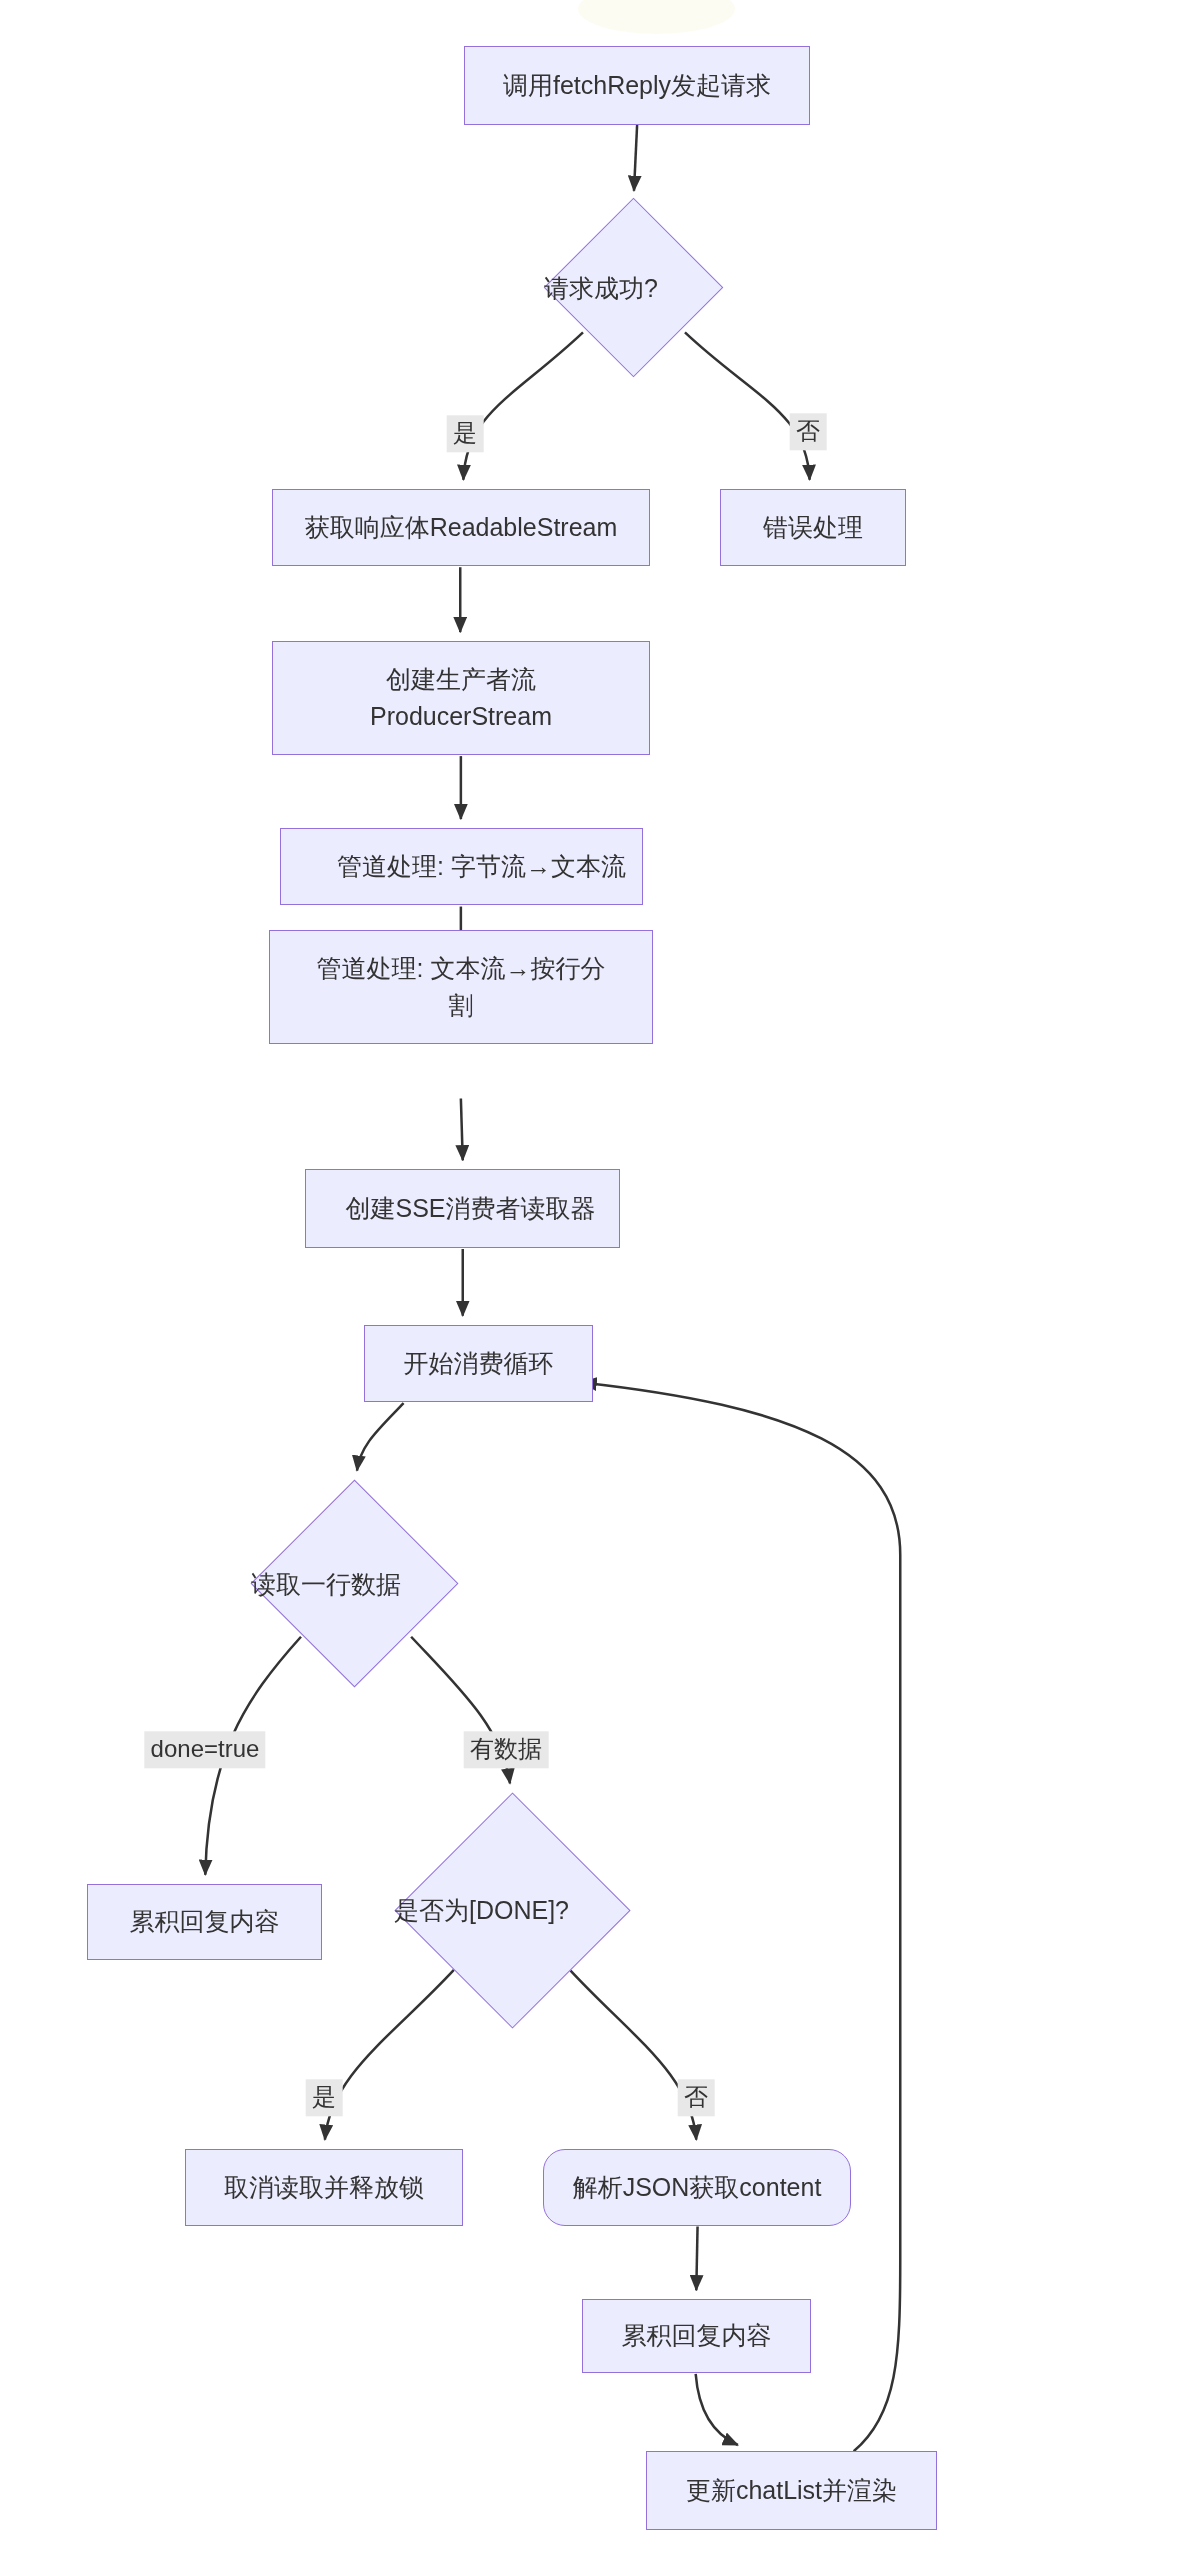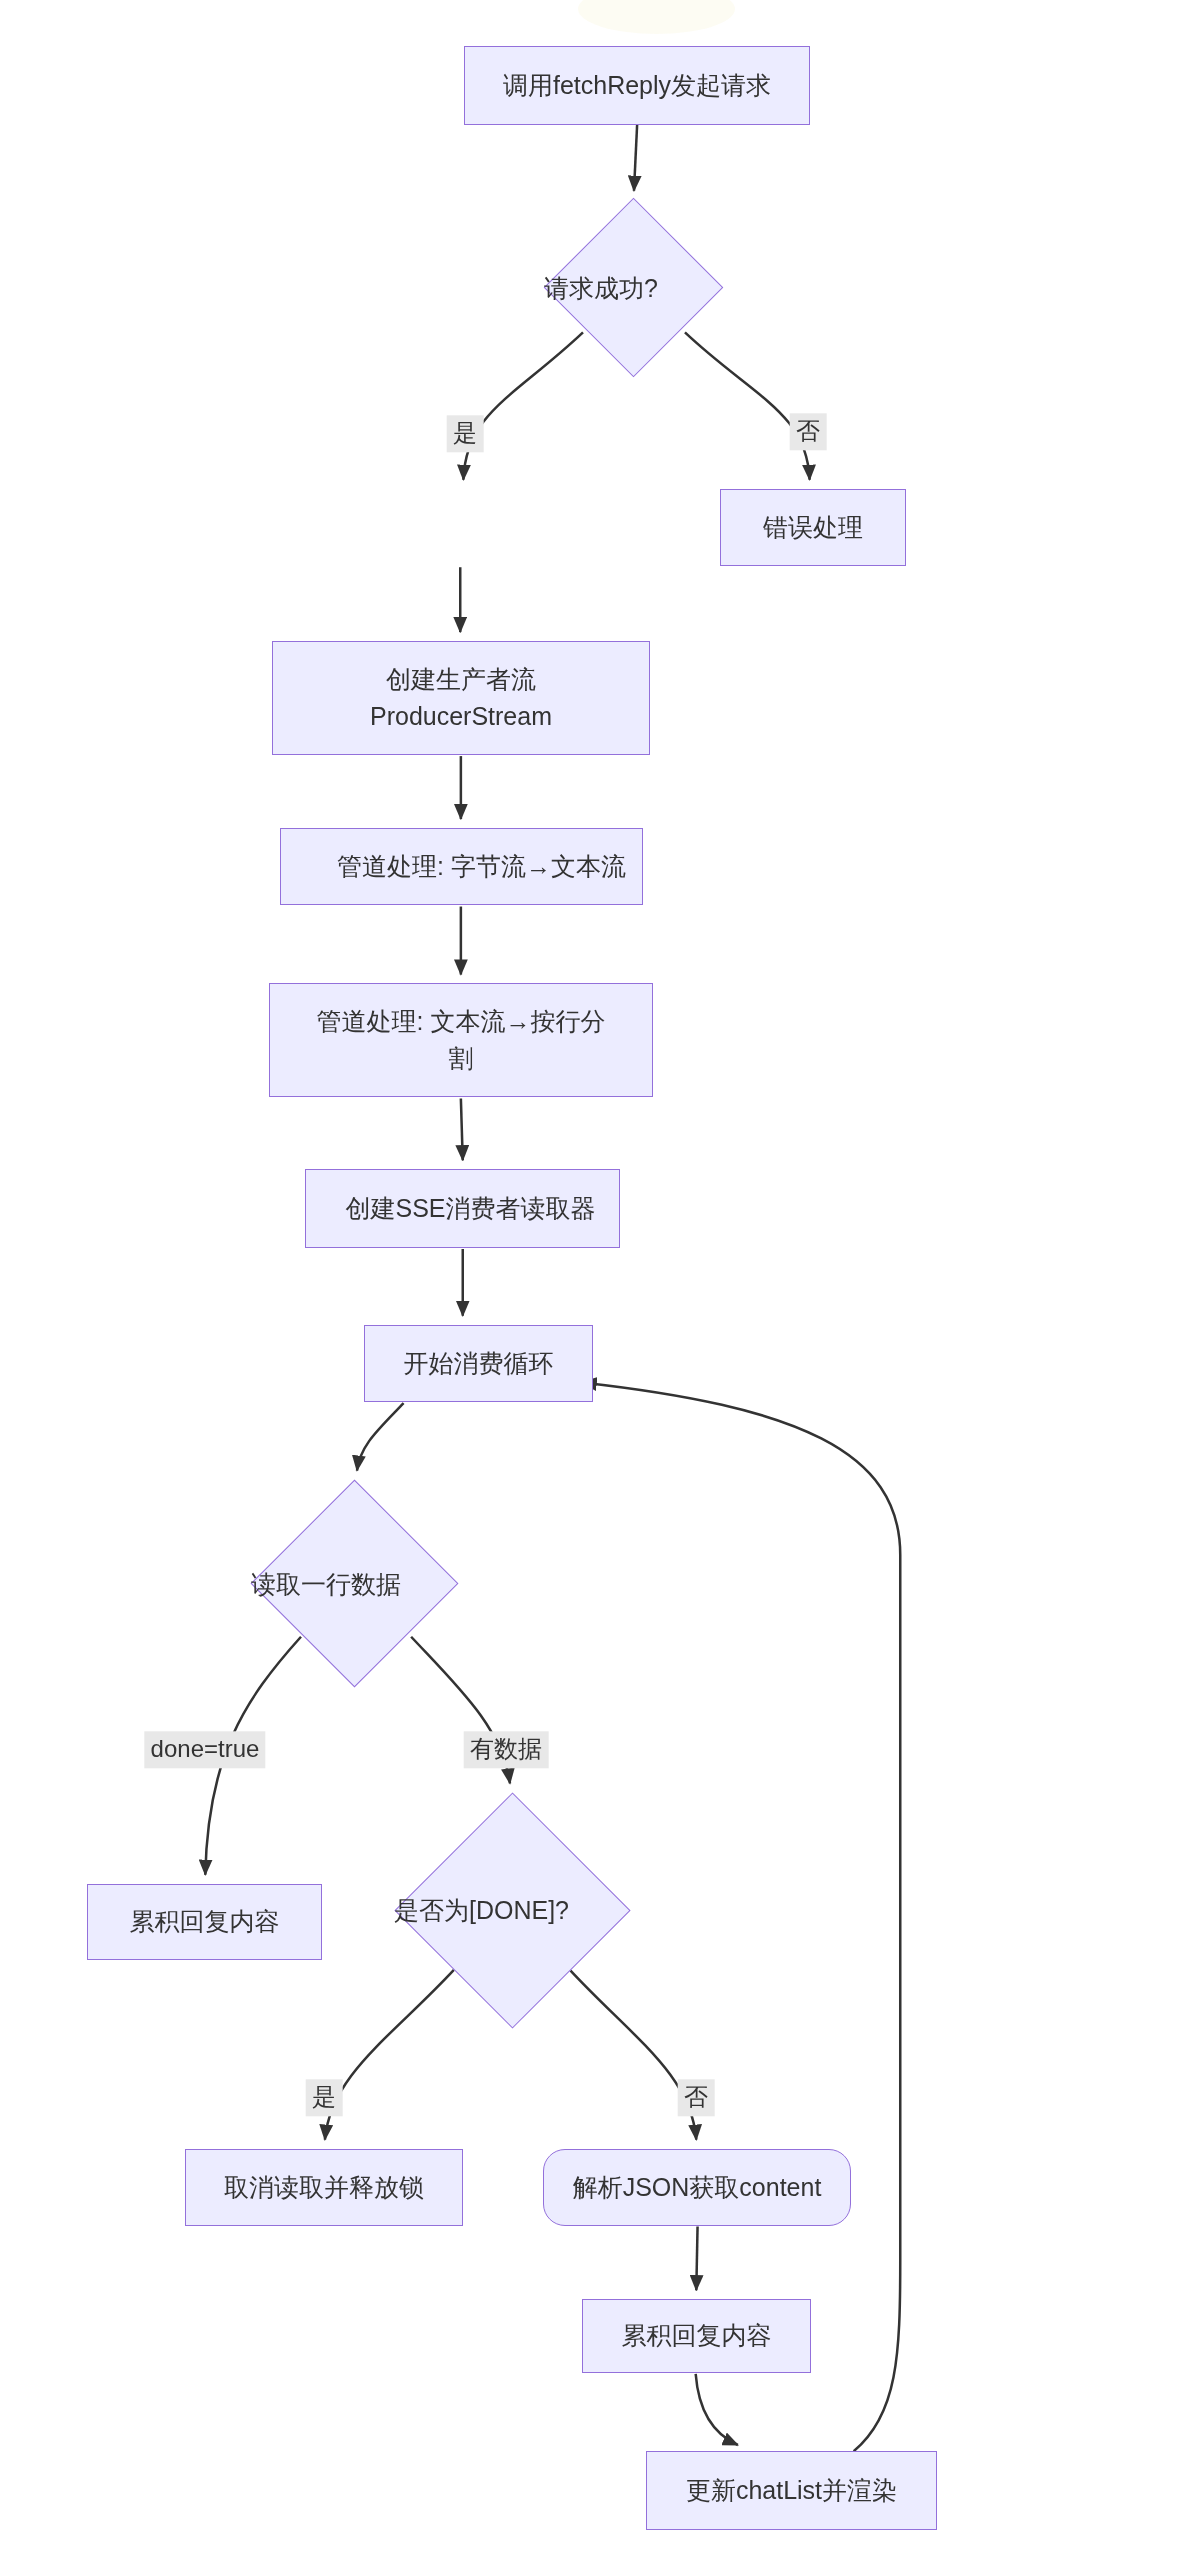--- a/index.html
+++ b/index.html
@@ -114,34 +114,37 @@
 
   <div class="node" style="left:440px; top:46px; width:346px; height:79px;">
     <span class="lbl">调用fetchReply发起请求</span>
   </div>
 
   <div class="diamond" style="left:520px; top:198px; width:180px; height:180px;">
     <div class="shape" style="left:26.4px; top:26.4px; width:127px; height:127px;"></div>
     <span class="lbl">请求成功?</span>
   </div>
 
+  <div class="node" style="left:248px; top:489px; width:378px; height:77px;">
+    <span class="lbl">获取响应体ReadableStream</span>
+  </div>
 
   <div class="node" style="left:696px; top:489px; width:186px; height:77px;">
     <span class="lbl">错误处理</span>
   </div>
 
   <div class="node" style="left:248px; top:641px; width:378px; height:114px;">
     <span class="lbl w430">创建生产者流 ProducerStream</span>
   </div>
 
   <div class="node" style="left:256px; top:828px; width:363px; height:77px;padding-left:40px;">
     <span class="lbl">管道处理: 字节流→文本流</span>
   </div>
 
-  <div class="node" style="left:245px; top:983px; width:384px; height:114px;justify-content:center;">
+  <div class="node" style="left:245px; top:930px; width:384px; height:114px;justify-content:center;">
     <span class="lbl w495">管道处理: 文本流→按行分割</span>
   </div>
 
   <div class="node" style="left:281px; top:1169px; width:315px; height:79px;padding-left:16px;">
     <span class="lbl">创建SSE消费者读取器</span>
   </div>
 
   <div class="node" style="left:340px; top:1325px; width:229px; height:77px;">
     <span class="lbl">开始消费循环</span>
   </div>

